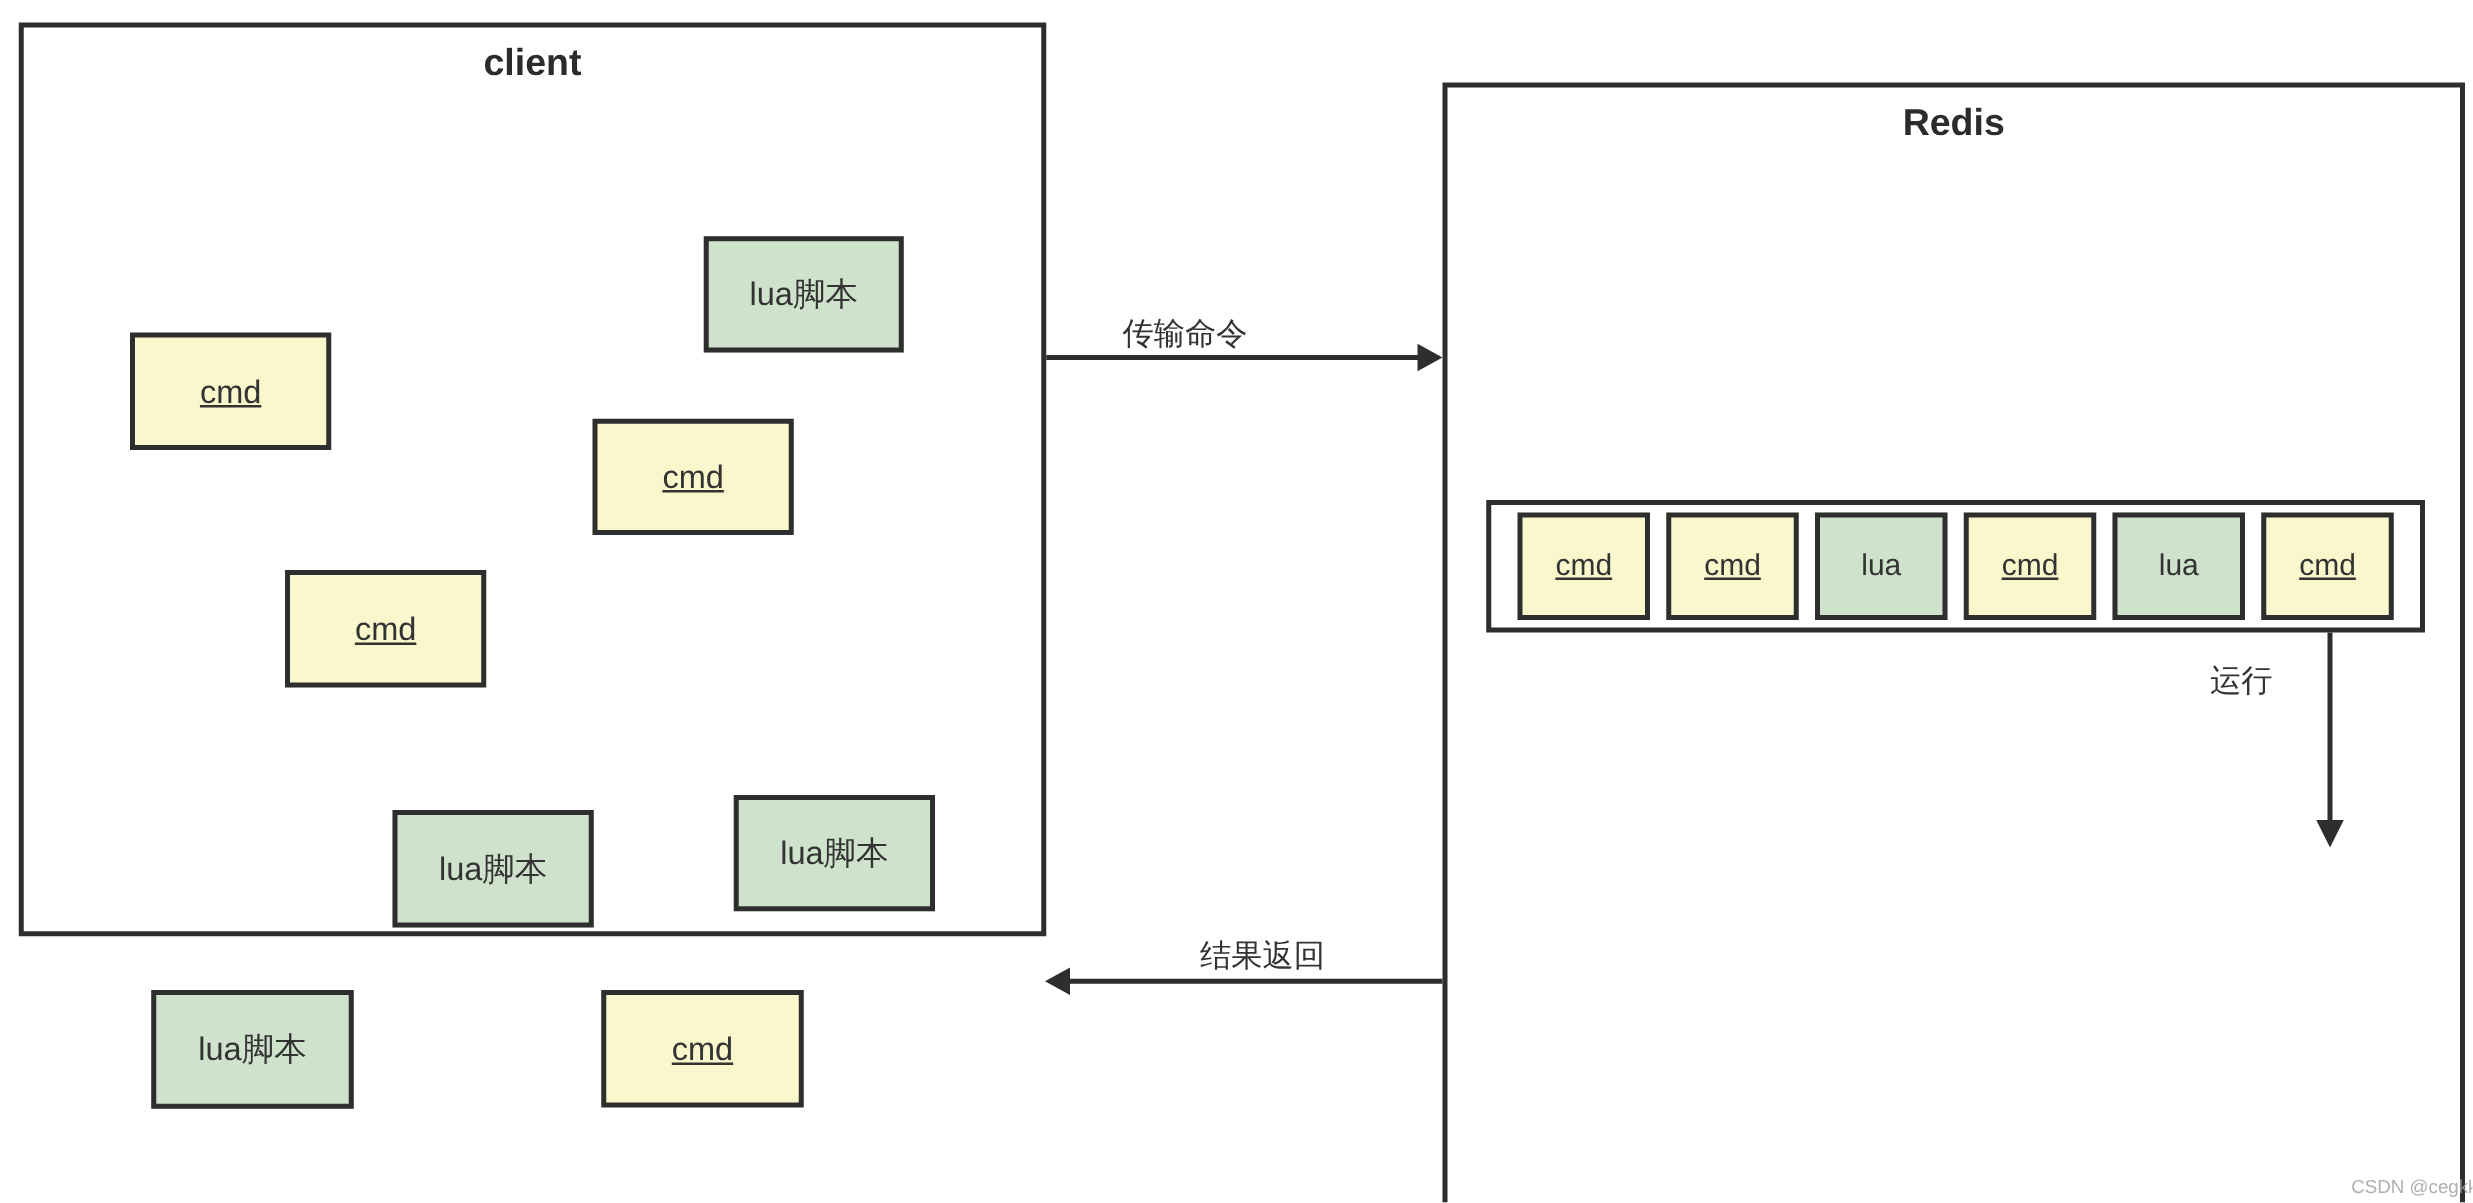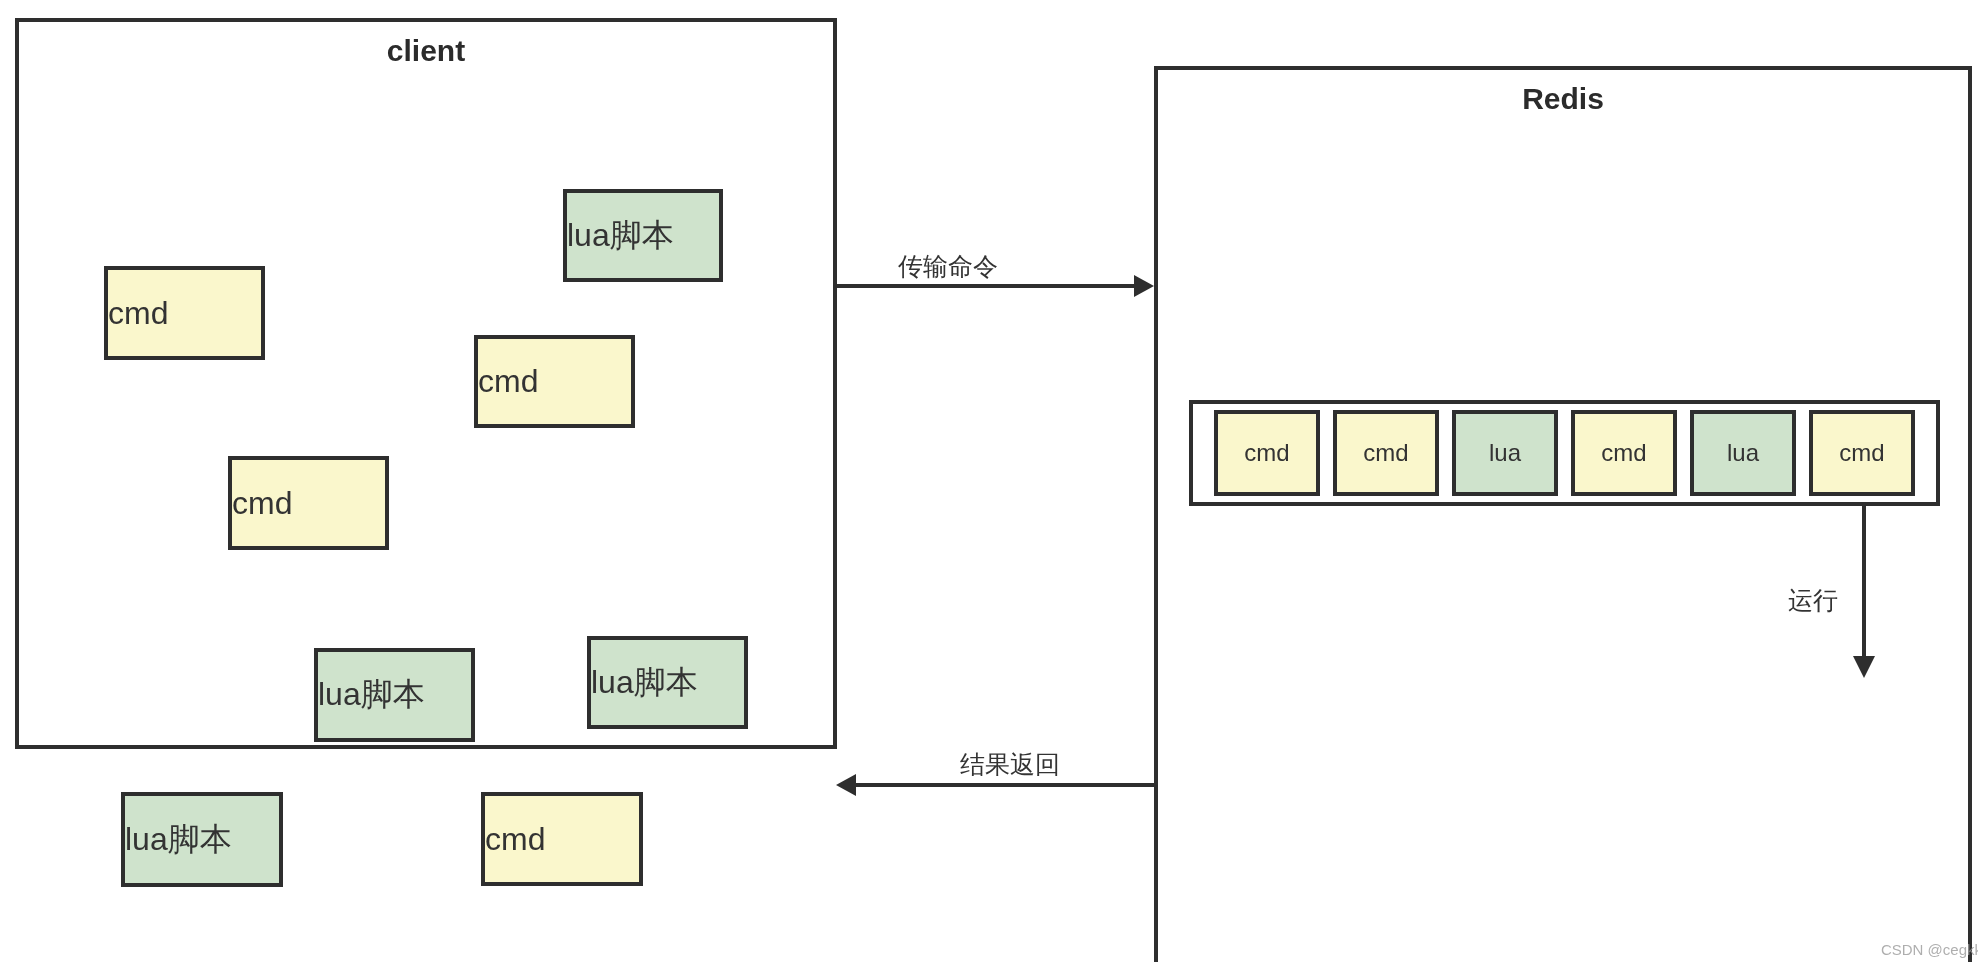--- a/index.html
+++ b/index.html
@@ -23,24 +23,25 @@
     text-align: center;
     font-size: 30px;
     font-weight: bold;
     color: var(--color-title_text, #2b2b2b);
   }
   .node {
     position: absolute;
     border: 4px solid var(--color-border, #2e2e2e);
     display: flex;
     align-items: center;
-    font-size: 32px;
+    justify-content: center;
+    font-size: 26px;
     color: var(--color-label_text, #333333);
   }
-  .cmd { background: var(--color-cmd_fill, #faf7cc); }
+  .cmd { background: var(--color-cmd_fill, #faf7cc); text-decoration: underline; }
   .lua { background: var(--color-lua_fill, #cfe3cc); }
   .queue {
     position: absolute;
     left: 1189px; top: 400px;
     width: 751px; height: 106px;
     border: 4px solid var(--color-border, #2e2e2e);
     background: #ffffff;
     display: flex;
     align-items: center;
     justify-content: space-evenly;
@@ -158,18 +159,18 @@
 
   <div>
     <div class="hline" style="left:855px; top:783px; width:299px;"></div>
     <div class="head head-left" style="left:836px; top:774px;"></div>
     <div class="arrow-label centered" style="left:982px; top:748px;margin-left:28px;">结果返回</div>
   </div>
 
   <div>
     <div class="vline" style="left:1862px; top:506px; height:152px;"></div>
     <div class="head head-down" style="left:1853px; top:656px;"></div>
-    <div class="arrow-label" style="left:1768px; top:584px; width:90px; text-align:center;">运行</div>
+    <div class="arrow-label" style="left:1768px; top:528px; width:90px; text-align:left;">运行</div>
   </div>
 
   <div class="watermark">CSDN @cegkk</div>
 
 </div>
 
 </body></html>

